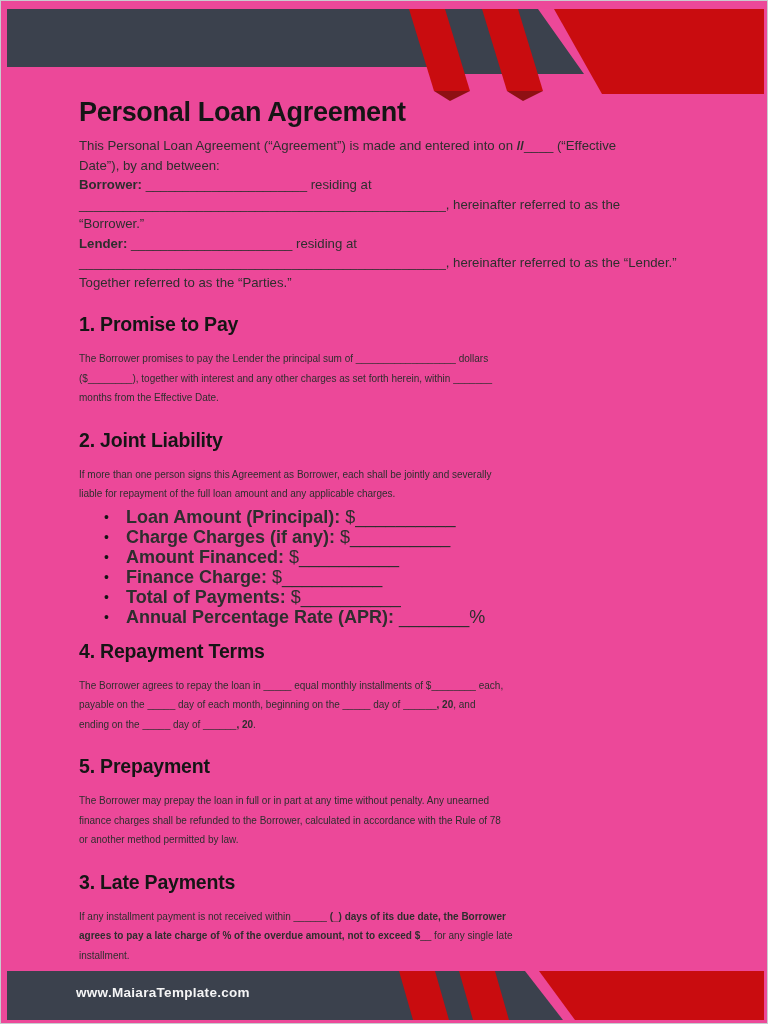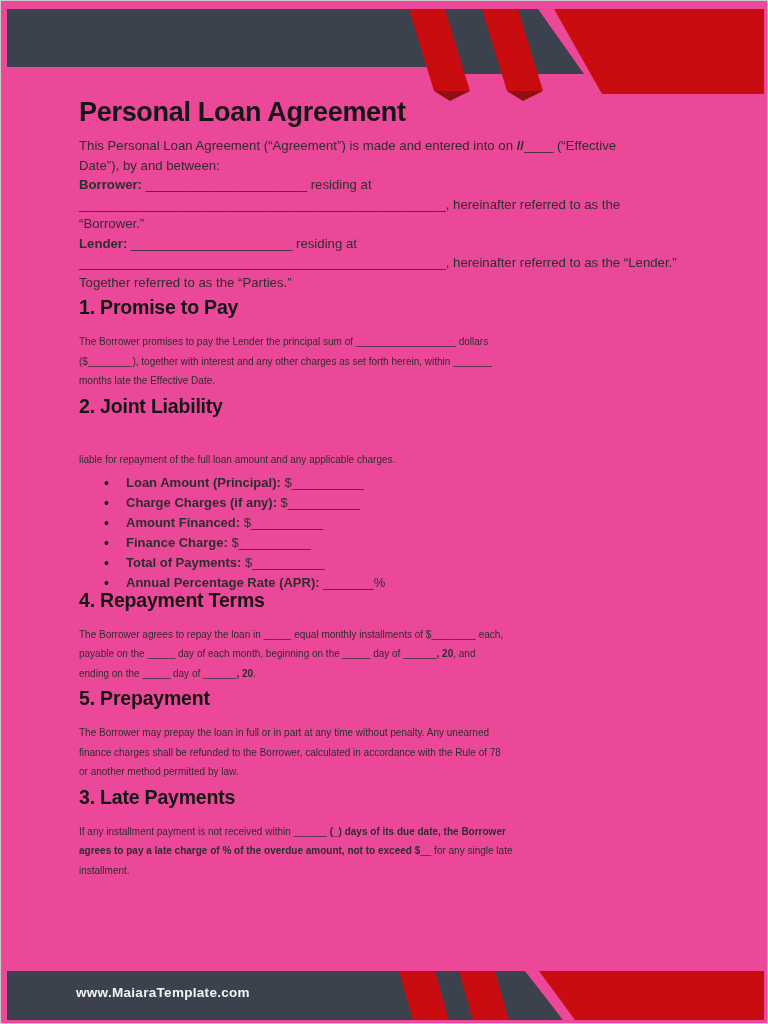--- a/index.html
+++ b/index.html
@@ -5,25 +5,25 @@
   *{margin:0;padding:0;box-sizing:border-box}
   html,body{width:768px;height:1024px}
   body{font-family:"Liberation Sans",sans-serif;background:#ffffff}
   .page{position:relative;width:768px;height:1024px;background:#ec4899;border:1px solid var(--page-border,#c9cbcf);overflow:hidden}
   .deco{position:absolute;left:0;display:block}
   .header-deco{top:0}
   .footer-deco{top:964px}
   .content{position:absolute;left:78px;top:0;width:624px;color:var(--text,#2e2e2e)}
   h1.title{font-size:27px;line-height:34px;font-weight:700;color:var(--heading,#151515);margin-top:94px;letter-spacing:-0.3px}
   .intro{margin-top:7px;font-size:13.2px;line-height:19.5px}
-  .sections > .sec-h{font-size:19.5px;line-height:26px;font-weight:700;color:var(--heading,#151515);margin-top:2px;letter-spacing:-0.2px}
+  .sections > .sec-h{font-size:19.5px;line-height:26px;font-weight:700;color:var(--heading,#151515);margin-top:19px;letter-spacing:-0.2px}
   .sections > .sec-h:first-child{}
   .sec-b{margin-top:12px;font-size:10px;line-height:19.5px}
   ul.bullets{margin-top:3px;margin-bottom:-8px;list-style:none}
-  ul.bullets li{position:relative;padding-left:47px;font-size:13px;line-height:20px}
+  ul.bullets li{position:relative;padding-left:47px;font-size:18px;line-height:20px}
   ul.bullets li::before{content:"•";position:absolute;left:25px;top:0;font-size:14px;color:var(--heading,#151515)}
   .b{font-weight:700}
   .footer-text{position:absolute;left:75px;top:984px;font-size:13.5px;font-weight:700;color:var(--footer-text,#f5f5f6);letter-spacing:0.3px}
 </style>
 </head>
 <body>
 
 <div class="page">
 
   <svg class="deco header-deco" width="768" height="101" viewBox="0 0 768 101">
@@ -33,23 +33,23 @@
     <polygon points="408,8 444,8 469,90 433,90" fill="var(--red)"></polygon>
     <polygon points="481,8 517,8 542,90 506,90" fill="var(--red)"></polygon>
     <polygon points="553,8 763,8 763,93 601,93" fill="var(--red)"></polygon>
   </svg>
 
   <div class="content">
     <h1 class="title">Personal Loan Agreement</h1>
     <p class="intro"><span>This Personal Loan Agreement (“Agreement”) is made and entered into on </span><span class="b">//</span><span>____</span><span> (“Effective</span><br><span>Date”), by and between:</span><br><span class="b">Borrower:</span><span> ______________________ </span><span>residing at</span><br><span>__________________________________________________</span><span>, hereinafter referred to as the</span><br><span>“Borrower.”</span><br><span class="b">Lender:</span><span> ______________________ </span><span>residing at</span><br><span>__________________________________________________</span><span>, hereinafter referred to as the “Lender.”</span><br><span>Together referred to as the “Parties.”</span></p>
     <div class="sections">
         <h2 class="sec-h">1. Promise to Pay</h2>
-        <p class="sec-b"><span>The Borrower promises to pay the Lender the principal sum of </span><span>__________________</span><span> dollars</span><br><span>($</span><span>________</span><span>), together with interest and any other charges as set forth herein, within </span><span>_______</span><br><span>months late the Effective Date.</span></p>
+        <p class="sec-b"><span>The Borrower promises to pay the Lender the principal sum of </span><span>__________________</span><span> dollars</span><br><span>($</span><span>________</span><span>), together with interest and any other charges as set forth herein, within </span><span>_______</span><br><span>months from the Effective Date.</span></p>
         <h2 class="sec-h">2. Joint Liability</h2>
-        <p class="sec-b"><br><span>liable for repayment of the full loan amount and any applicable charges.</span></p>
+        <p class="sec-b"><span>If more than one person signs this Agreement as Borrower, each shall be jointly and severally</span><br><span>liable for repayment of the full loan amount and any applicable charges.</span></p>
         <ul class="bullets">
           <li><span class="b">Loan Amount (Principal): </span><span>$__________</span></li>
           <li><span class="b">Charge Charges (if any): </span><span>$__________</span></li>
           <li><span class="b">Amount Financed: </span><span>$__________</span></li>
           <li><span class="b">Finance Charge: </span><span>$__________</span></li>
           <li><span class="b">Total of Payments: </span><span>$__________</span></li>
           <li><span class="b">Annual Percentage Rate (APR): </span><span>_______</span><span>%</span></li>
         </ul>
         <h2 class="sec-h">4. Repayment Terms</h2>
         <p class="sec-b"><span>The Borrower agrees to repay the loan in </span><span>_____</span><span> equal monthly installments of $</span><span>________</span><span> each,</span><br><span>payable on the </span><span>_____</span><span> day of each month, beginning on the </span><span>_____</span><span> day of </span><span>______</span><span class="b">, 20</span><span>, and</span><br><span>ending on the </span><span>_____</span><span> day of </span><span>______</span><span class="b">, 20</span><span>.</span></p>

